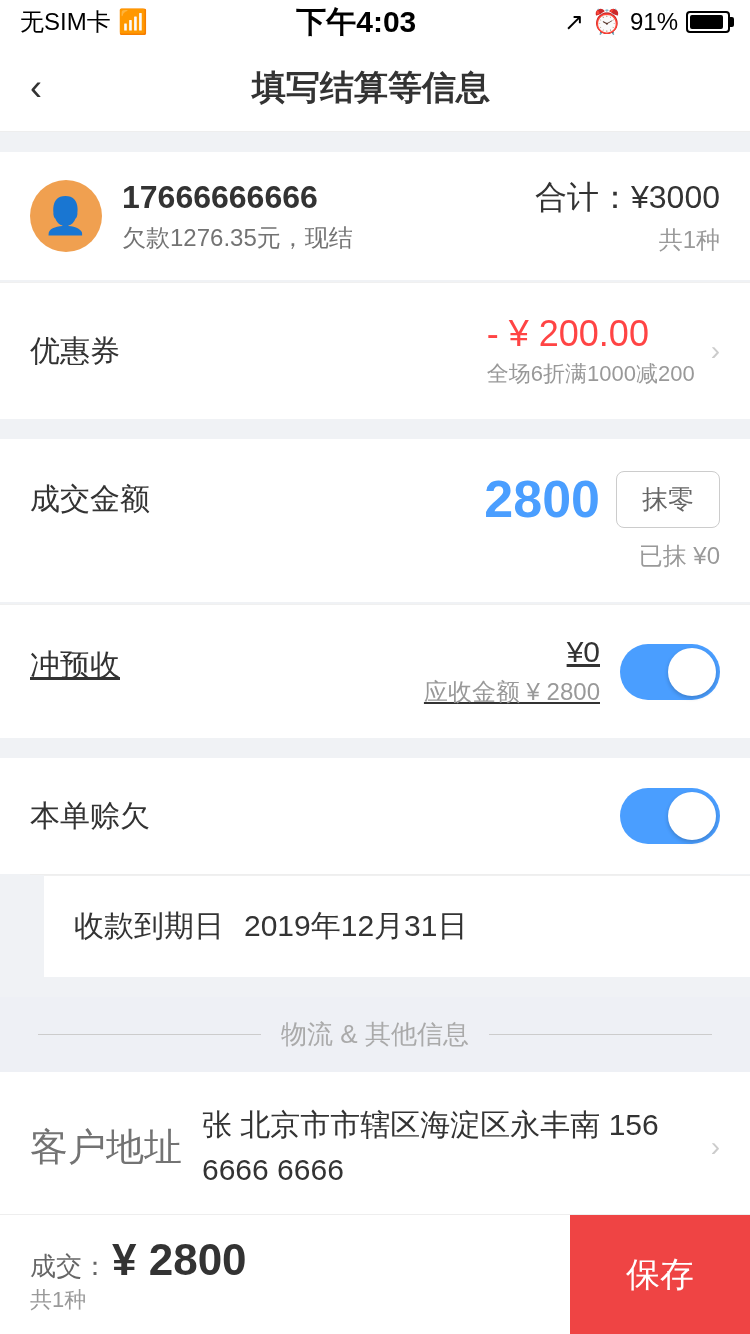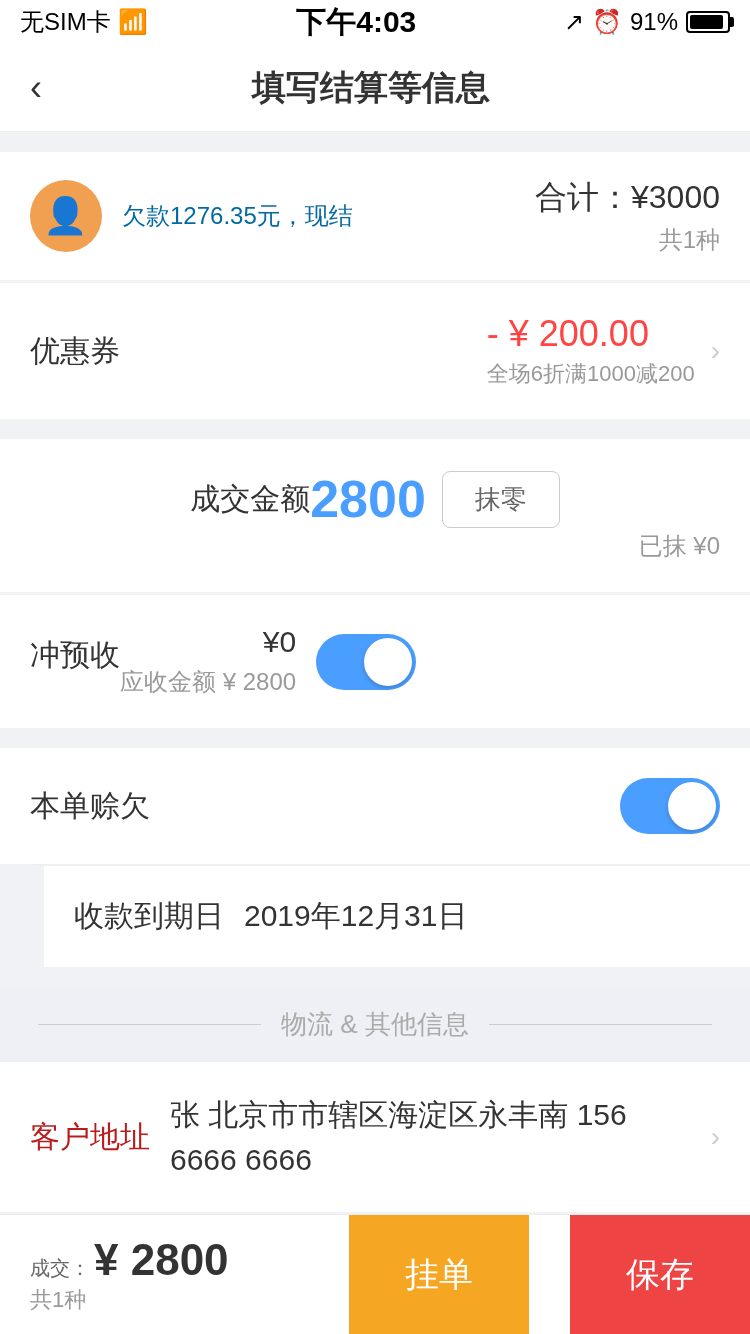--- a/index.html
+++ b/index.html
@@ -72,21 +72,21 @@
       justify-content: space-between;
     }
     .card-left { display: flex; align-items: center; gap: 20px; }
     .avatar {
       width: 72px; height: 72px; background: #f0a050; border-radius: 50%;
       display: flex; align-items: center; justify-content: center;
       font-size: 36px; color: #fff;
     }
     .customer-info { display: flex; flex-direction: column; gap: 6px; }
     .customer-phone { font-size: 32px; font-weight: 600; color: #333; }
-    .customer-debt { font-size: 24px; color: #0369a1; }
+    .customer-debt { font-size: 24px; color: #737373; }
     .card-right { text-align: right; }
     .total-amount { font-size: 32px; color: #333; font-weight: 500; }
     .total-count { font-size: 24px; color: #999; margin-top: 4px; }
 
     
     .coupon-section {
       background: #fff;
       margin-top: 2px;
       padding: 30px;
       display: flex;
@@ -104,43 +104,45 @@
     .separator { height: 20px; background: #f0f2f5; }
 
     
     .amount-section {
       background: #fff;
       padding: 30px;
     }
     .amount-row {
       display: flex;
       align-items: center;
-      justify-content: center;
-      margin-bottom: 0;
+      justify-content: space-between;
+      margin-bottom: 10px;
     }
     .amount-label { font-size: 30px; color: #333; }
     .amount-value-group { display: flex; align-items: center; gap: 16px; }
     .amount-number { font-size: 52px; color: #4a9eff; font-weight: 600; }
     .round-btn {
       border: 1px solid #ccc; border-radius: 8px;
-      padding: 10px 32px; font-size: 26px; color: #666;
+      padding: 10px 25px; font-size: 26px; color: #666;
       background: #fff; cursor: pointer;
     }
     .amount-sub { font-size: 24px; color: #999; text-align: right; margin-top: 4px; }
 
     
     .prereceive-section {
       background: #fff;
       padding: 30px;
       border-top: 1px solid #f0f0f0;
       margin-top: 2px;
     }
     .prereceive-row {
       display: flex;
       align-items: flex-start;
+      justify-content: space-between;
+      text-decoration: underline;
     }
     .prereceive-label { font-size: 30px; color: #333; padding-top: 10px; }
     .prereceive-right { display: flex; align-items: center; gap: 20px; }
     .prereceive-values { text-align: right; }
     .prereceive-amount { font-size: 30px; color: #333; }
     .prereceive-desc { font-size: 24px; color: #999; margin-top: 7px; }
 
     
     .toggle {
       width: 100px; height: 56px; background: #4a9eff; border-radius: 28px;
@@ -189,21 +191,21 @@
     .divider-text { font-size: 26px; color: #aaa; }
 
     
     .address-section {
       background: #fff;
       padding: 30px;
       display: flex;
       align-items: center;
       justify-content: space-between;
     }
-    .address-label { font-size: 30px; color: #b91c1c; min-width: 120px; }
+    .address-label { font-size: 38px; color: #737373; min-width: 120px; }
     .address-value { font-size: 30px; color: #333; flex: 1; margin: 0 20px; line-height: 1.5; }
     .address-chevron { font-size: 28px; color: #ccc; }
 
     
     .empty-space { height: 200px; background: #f0f2f5; }
 
     
     .bottom-bar {
       position: fixed;
       bottom: 0;
@@ -214,21 +216,21 @@
       background: #fff;
       border-top: 1px solid #eee;
     }
     .bottom-info {
       flex: 1;
       display: flex;
       flex-direction: column;
       justify-content: center;
       padding: 0 30px;
     }
-    .bottom-deal { font-size: 20px; color: #666; }
+    .bottom-deal { font-size: 26px; color: #666; }
     .bottom-amount { font-size: 44px; font-weight: 600; color: #333; }
     .bottom-count { font-size: 22px; color: #999; }
     .btn-pending {
       width: 180px;
       background: #f5a623;
       display: flex; align-items: center; justify-content: center;
       font-size: 34px; color: #fff; font-weight: 500;
       cursor: pointer;
     }
     .btn-save {
@@ -261,20 +263,21 @@
 
 <div class="nav-bar">
   <span class="nav-back">‹</span>
   <span class="nav-title">填写结算等信息</span>
 </div>
 
 <div class="card-section">
   <div class="card-left">
     <div class="avatar">👤</div>
     <div class="customer-info">
+      <span class="customer-phone">17666666666</span>
       <span class="customer-debt">欠款1276.35元，现结</span>
     </div>
   </div>
   <div class="card-right">
     <div class="total-amount">合计：¥3000</div>
     <div class="total-count">共1种</div>
   </div>
 </div>
 
 <div class="coupon-section">
@@ -351,15 +354,14 @@
 <div class="empty-space"></div>
 
 <div class="bottom-bar">
   <div class="bottom-info">
     <div style="display:flex;align-items:baseline;gap:4px;">
       <span class="bottom-deal">成交：</span>
       <span class="bottom-amount">¥ 2800</span>
     </div>
     <span class="bottom-count">共1种</span>
   </div>
-  <div class="btn-pending">挂单</div>
   <div class="btn-save">保存</div>
 </div>
 
 </body></html>

